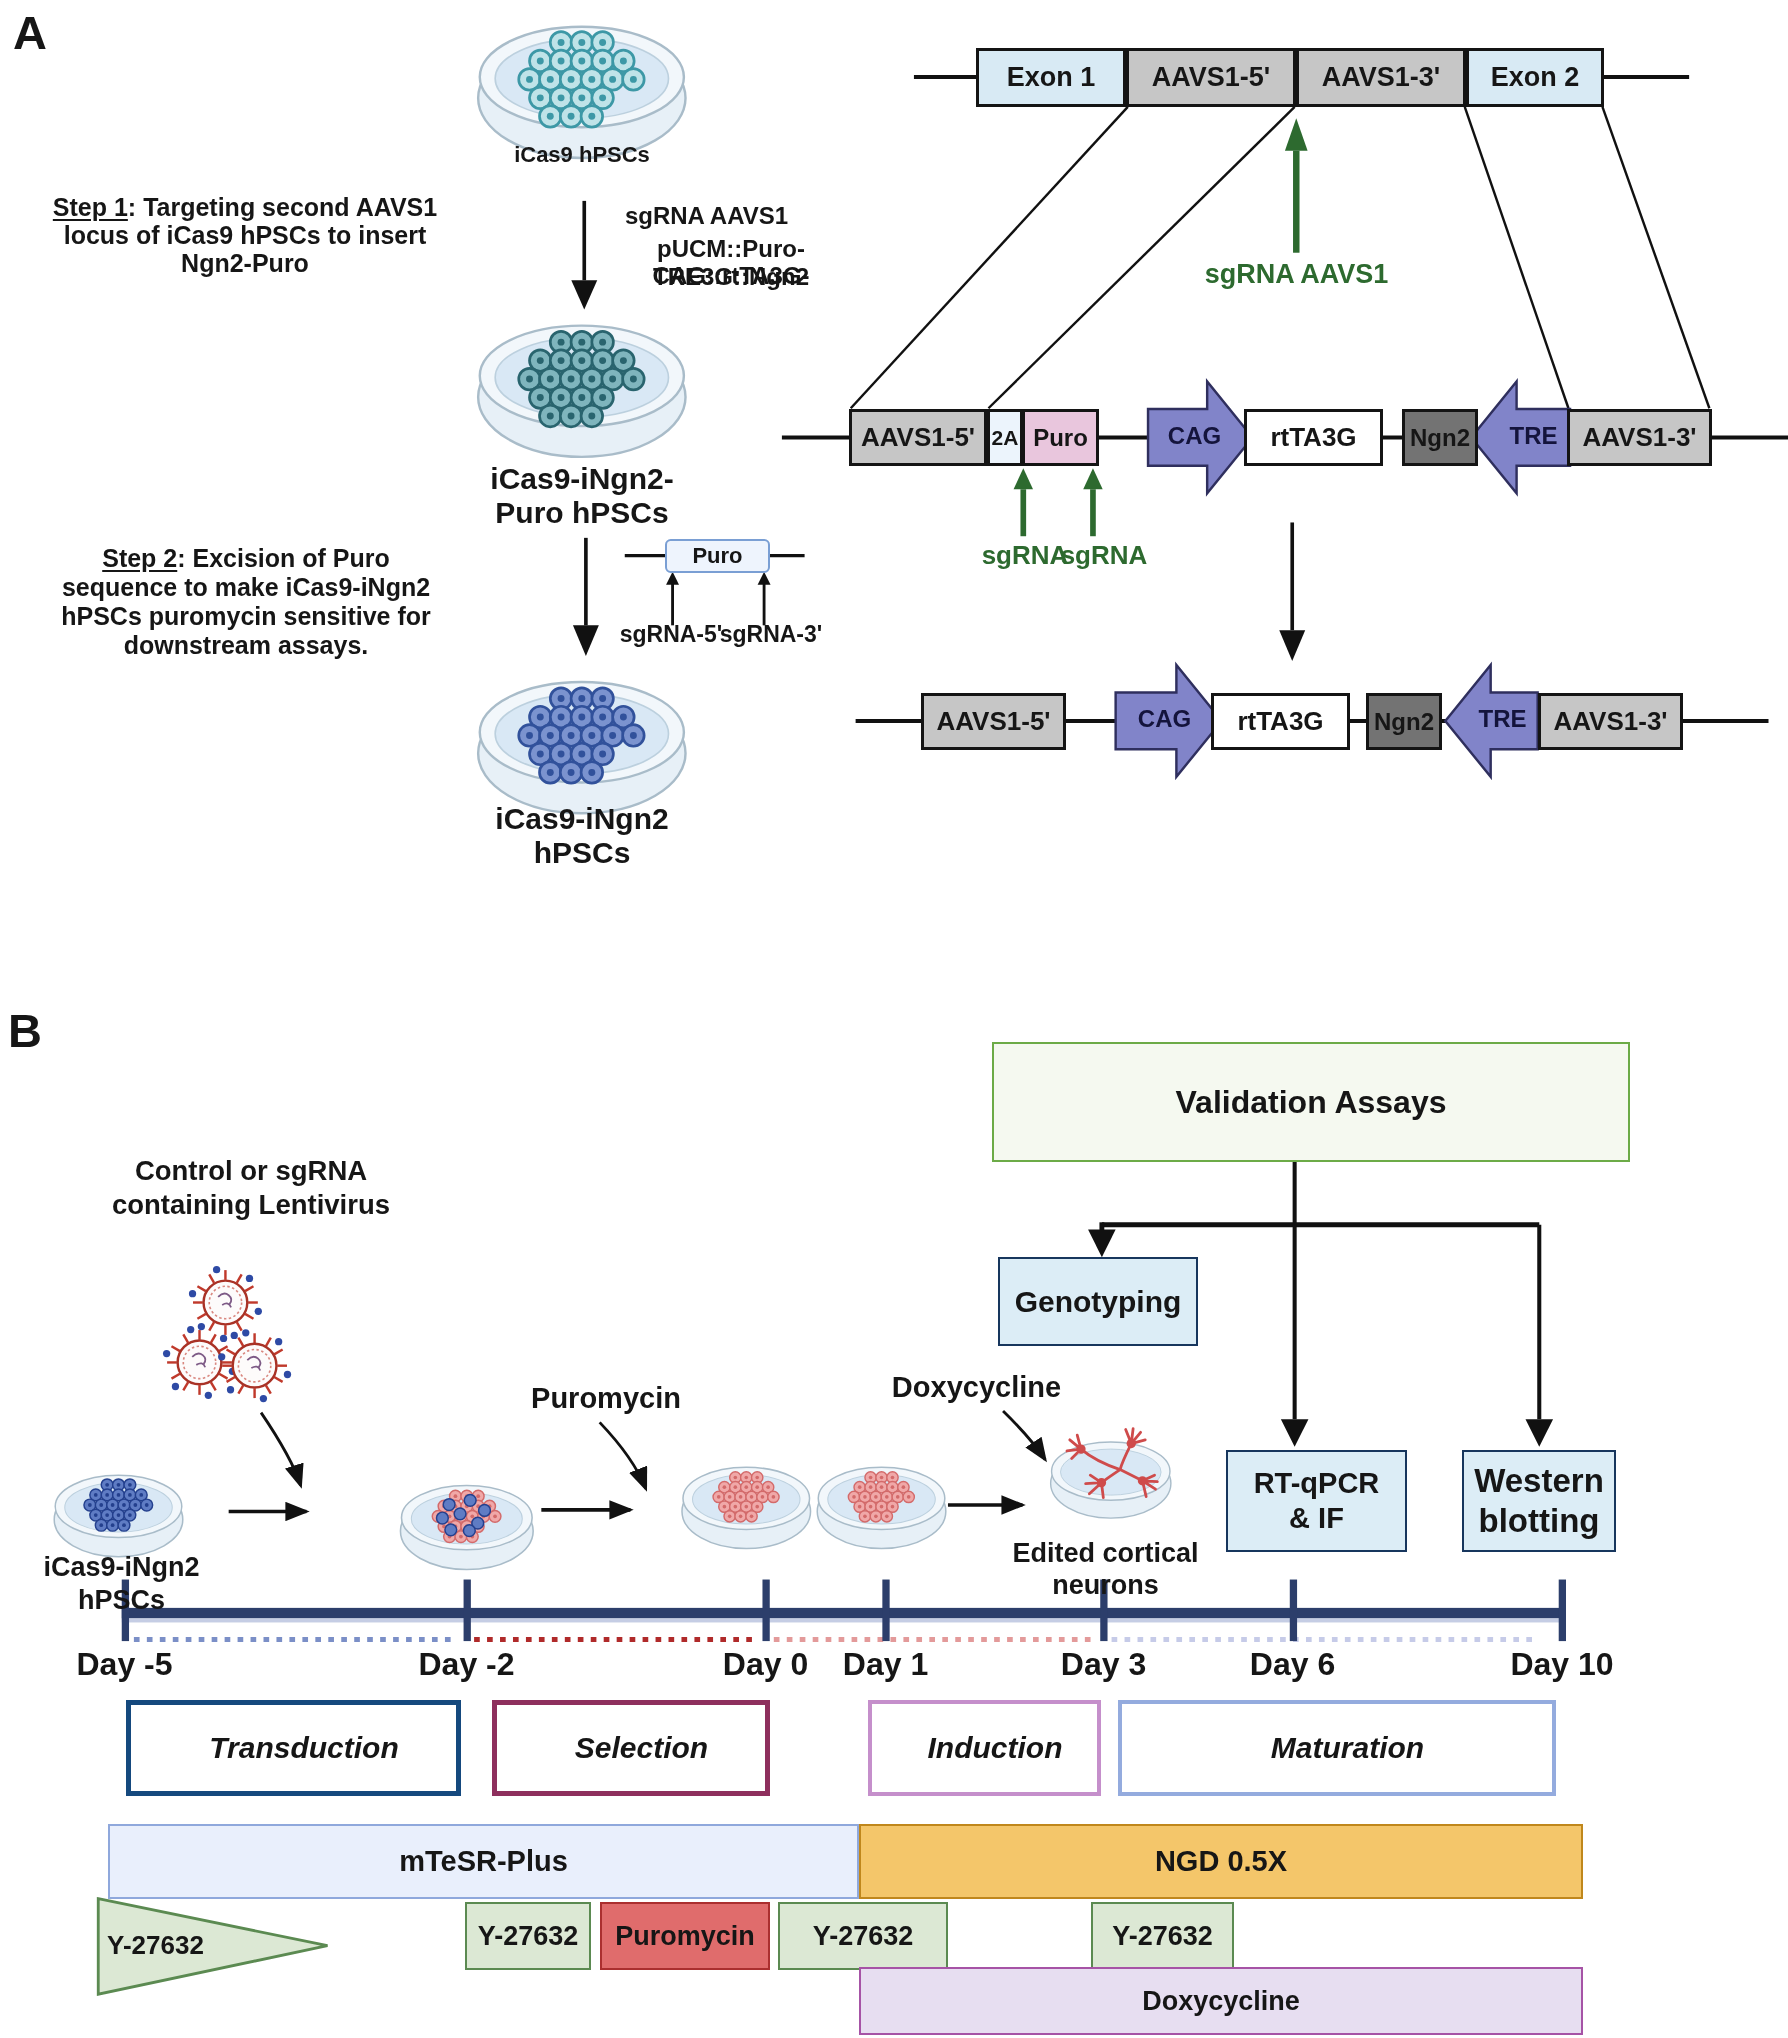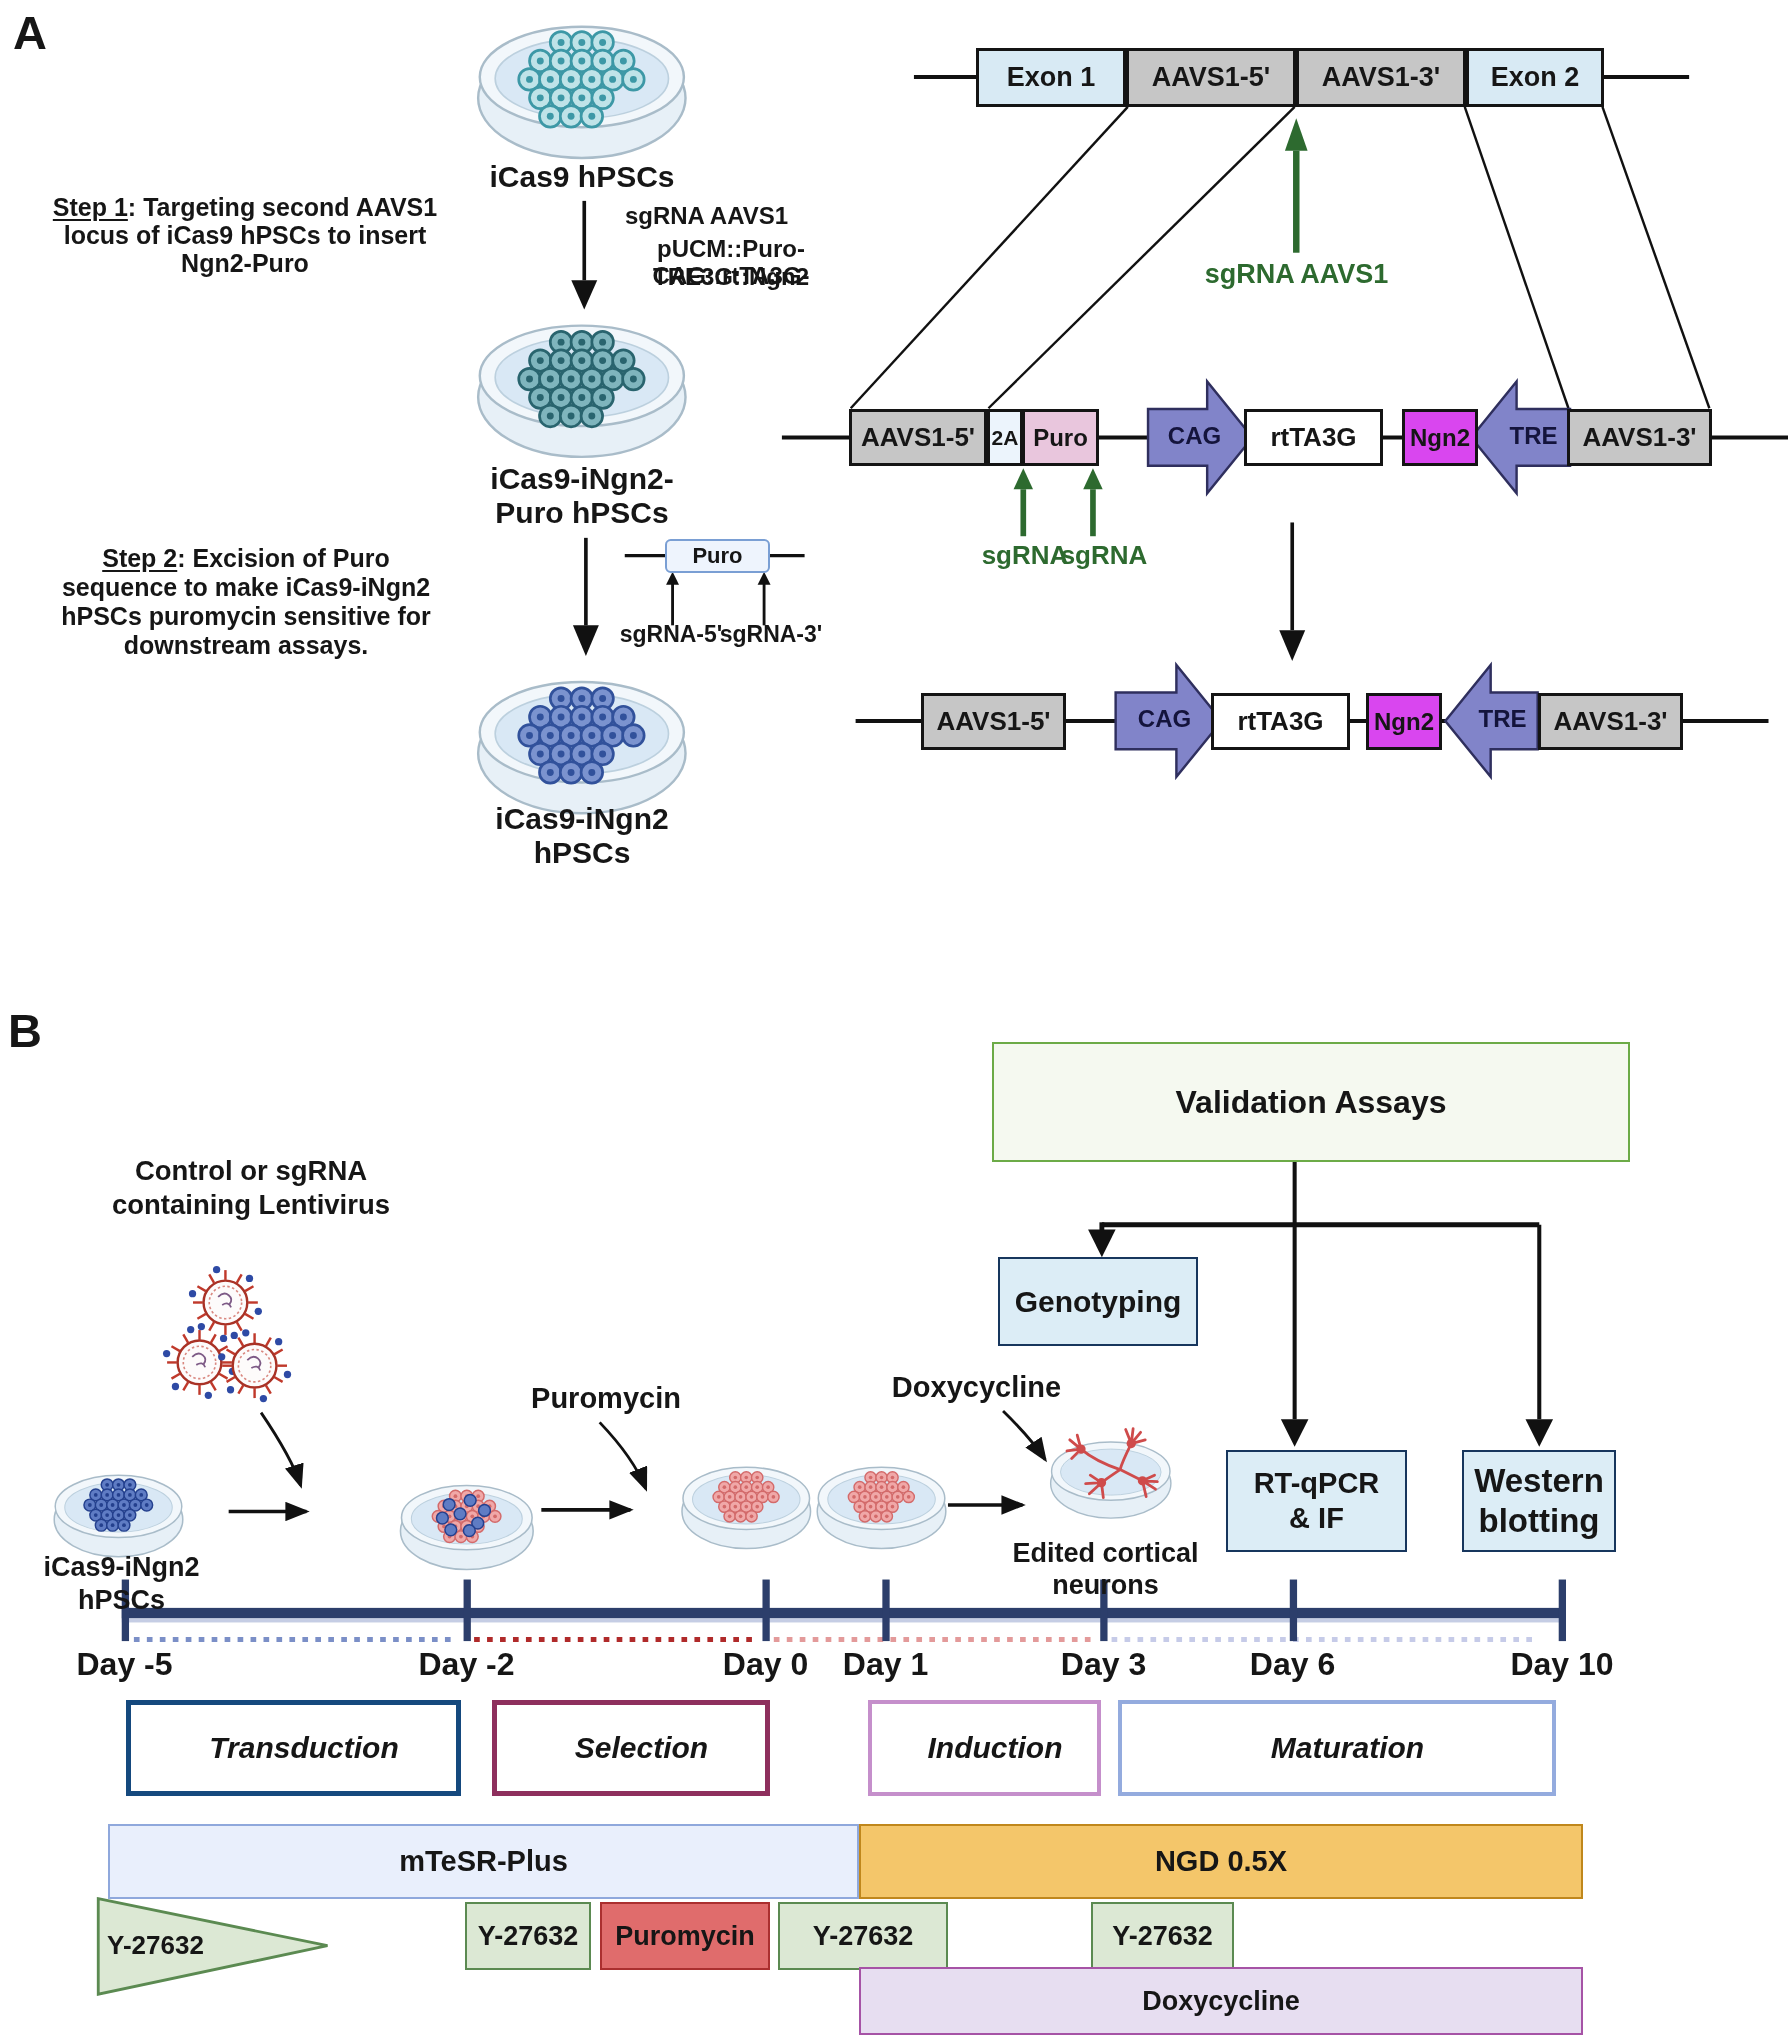--- a/index.html
+++ b/index.html
@@ -10,21 +10,21 @@
   .ctr{text-align:center;}
   .lbl{font-weight:700;line-height:1.12;}
   .panel-letter{font-size:47px;font-weight:800;}
   .gbox{position:absolute;display:flex;align-items:center;justify-content:center;
         font-weight:700;border:3.2px solid #141414;box-sizing:border-box;}
   .gray{background:#c6c6c6;}
   .ltblue{background:#d8eaf4;}
   .white{background:#ffffff;}
   .p2a{background:#ecf4fc;}
   .puro-pink{background:#e9c6dd;}
-  .ngn2{background:#d946ef;}
+  .ngn2{background:#737373;}
   .green-txt{color:#2d6a2f;}
   .navy-border{border:2.8px solid #17365d;background:#dcedf6;}
   .flowbox{position:absolute;display:flex;align-items:center;justify-content:center;
            font-weight:700;box-sizing:border-box;text-align:center;line-height:1.2;}
   .phase{position:absolute;display:flex;align-items:center;justify-content:center;
          background:#fff;font-style:italic;font-weight:600;font-size:30px;box-sizing:border-box;padding-left:21px;}
   .media{position:absolute;display:flex;align-items:center;justify-content:center;
          font-weight:700;font-size:29px;box-sizing:border-box;}
   .supp{position:absolute;display:flex;align-items:center;justify-content:center;
         font-weight:700;font-size:27px;box-sizing:border-box;}
@@ -270,21 +270,21 @@
     <rect x="1592" y="1950" width="9" height="76" fill="#2c3e6b"></rect>
     <rect x="1924" y="1950" width="9" height="76" fill="#2c3e6b"></rect>
   </g>
 
   <polygon points="121,2344 404,2402 121,2462" fill="#dce8d4" stroke="#5b8a51" stroke-width="3.5"></polygon>
 </svg>
 
 <div class="abs panel-letter" style="left:13px;top:4.9px;">A</div>
 <div class="abs panel-letter" style="left:8px;top:1003px;">B</div>
 
-<div class="abs lbl ctr" style="left:440px;top:160px;width:284px;font-size:30px;">iCas9 hPSCs</div>
+<div class="abs lbl ctr" style="left:440px;top:143px;width:284px;font-size:22px;">iCas9 hPSCs</div>
 
 <div class="abs lbl ctr" style="left:24px;top:193px;width:442px;font-size:25px;line-height:28px;">
   <div><u>Step 1</u><span>: Targeting second AAVS1</span></div>
   <div>locus of iCas9 hPSCs to insert</div>
   <div>Ngn2-Puro</div>
 </div>
 
 <div class="abs lbl ctr" style="left:601px;top:203px;width:211px;font-size:24px;">sgRNA AAVS1</div>
 <div class="abs lbl ctr" style="left:591px;top:236px;width:280px;font-size:24px;">pUCM::Puro-CAG::rtTA3G-</div>
 <div class="abs lbl ctr" style="left:591px;top:264px;width:280px;font-size:24px;">TRE3G::Ngn2</div>

